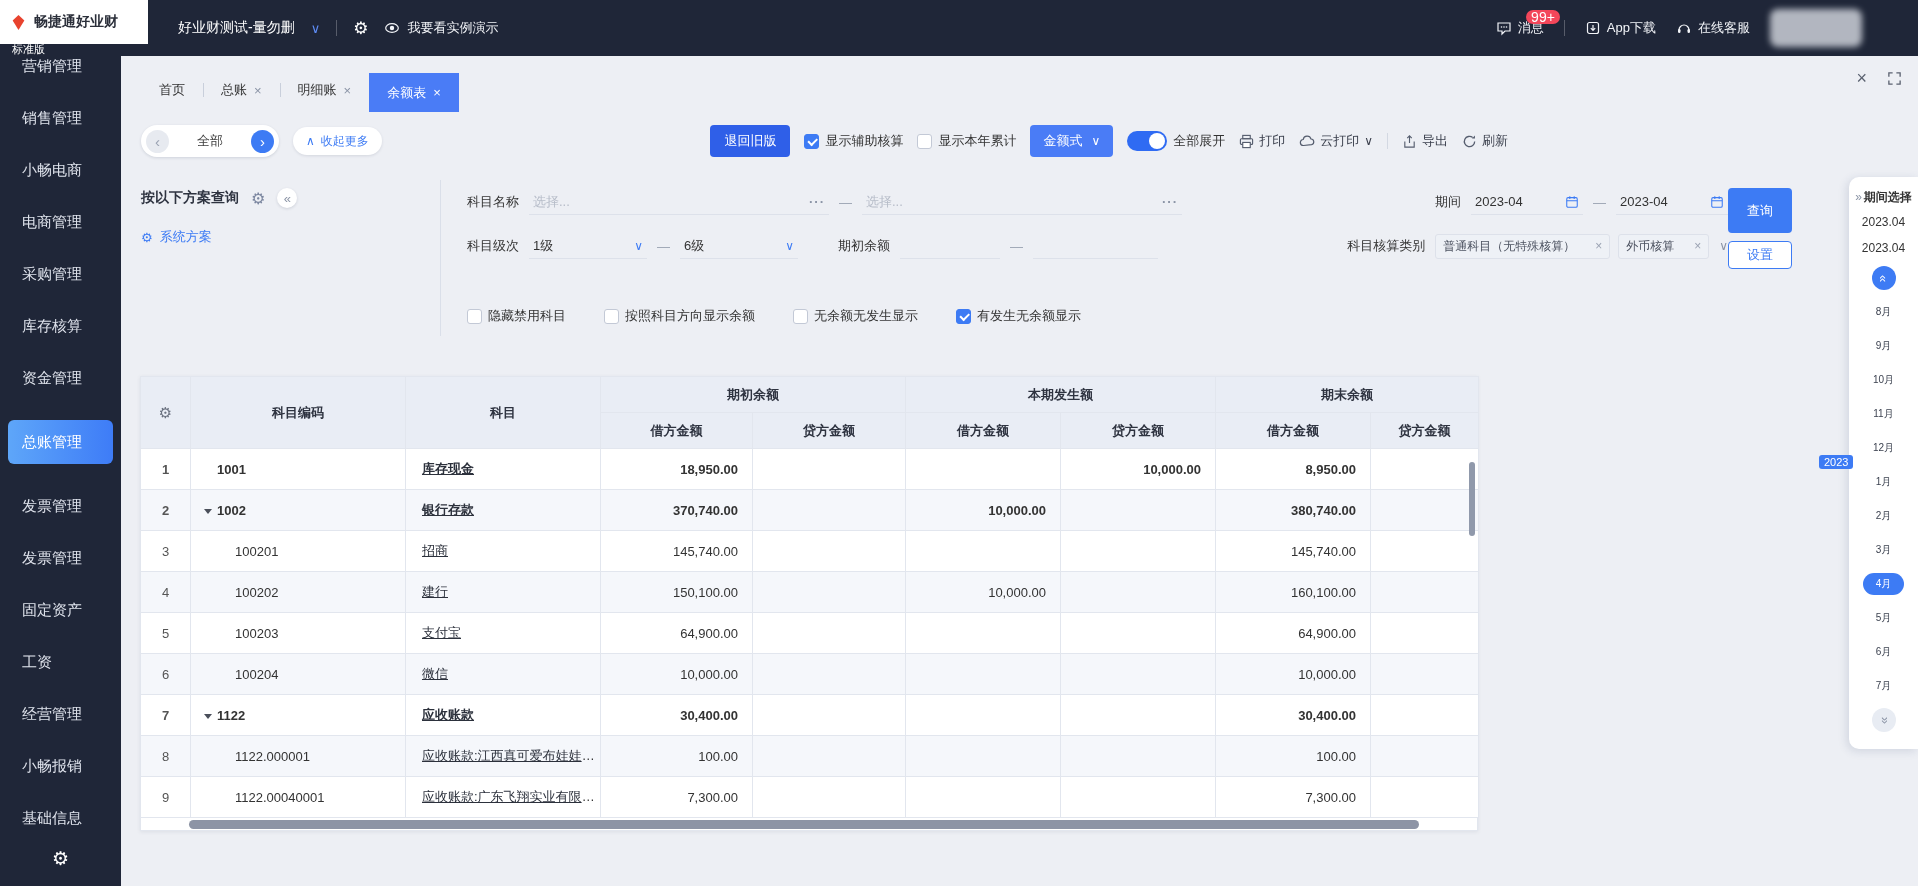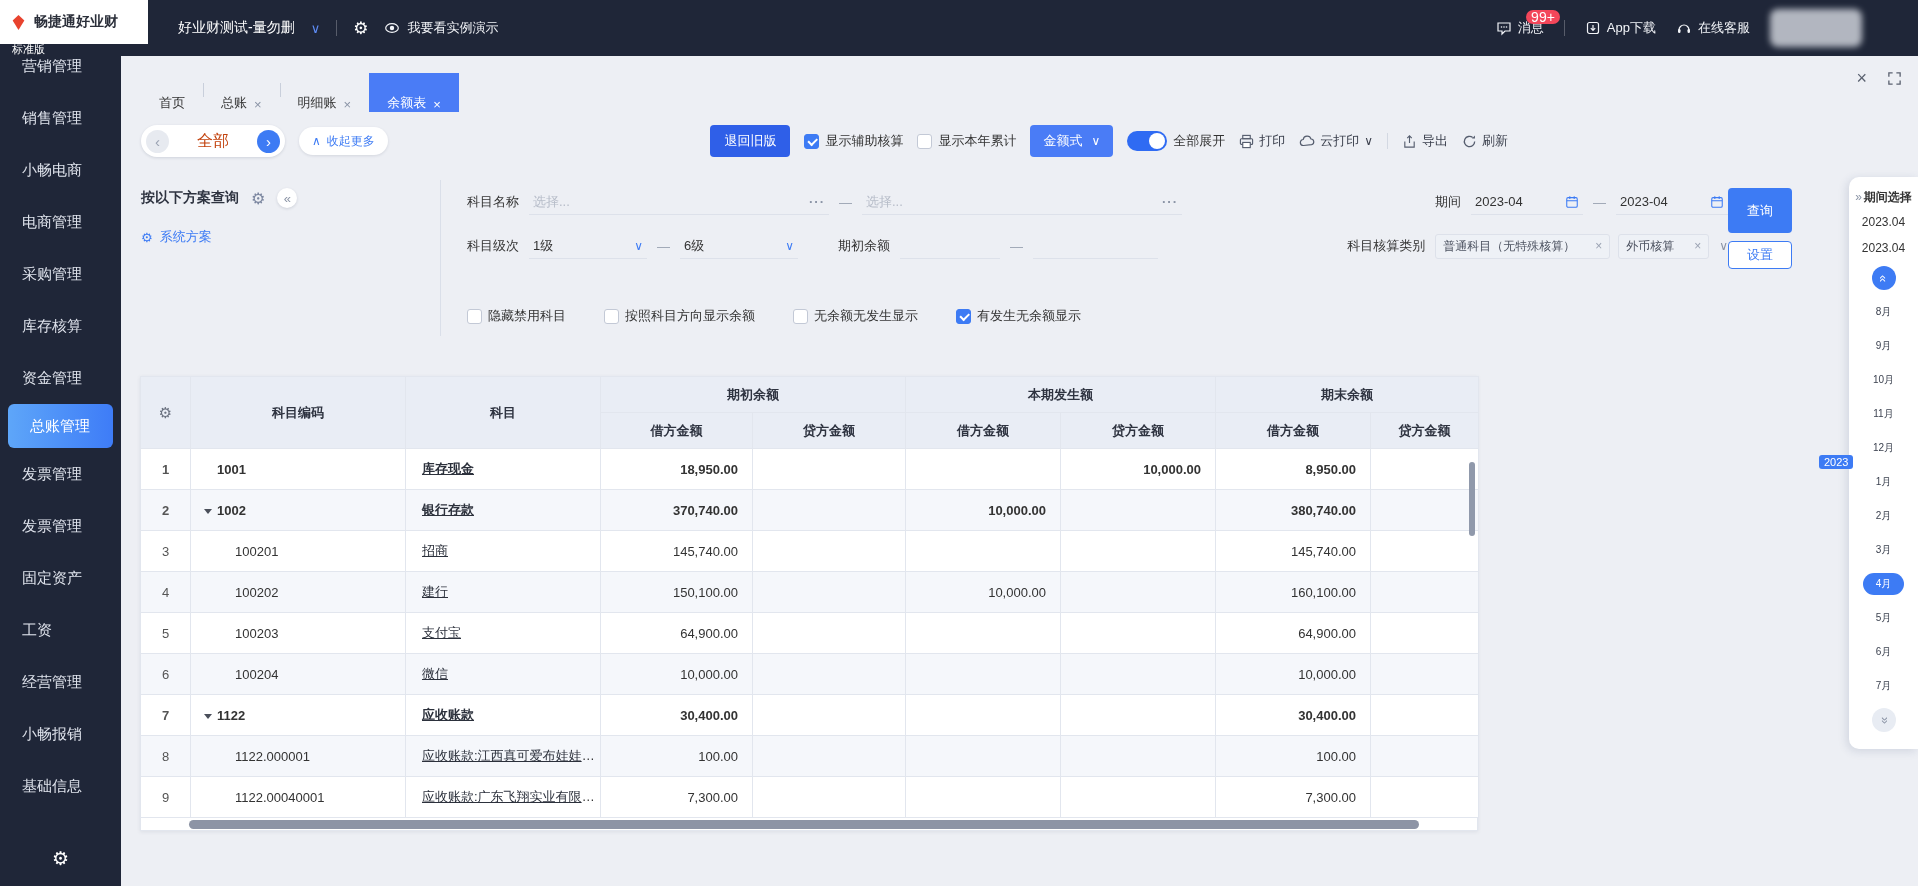--- a/index.html
+++ b/index.html
@@ -19,45 +19,45 @@
 .demo{display:flex;align-items:center;gap:7px;font-size:13px;color:#f2f4f8;cursor:pointer}
 .tb-right{position:absolute;right:56px;top:0;height:56px;display:flex;align-items:center;gap:20px;color:#f2f4f8;font-size:13px}
 .tb-item{display:flex;align-items:center;gap:6px;cursor:pointer;position:relative}
 .badge{position:absolute;top:-9px;right:-16px;background:#f3465a;color:#fff;font-size:14px;line-height:14px;padding:0 5px;border-radius:8px}
 .avatar{width:92px;height:38px;border-radius:8px;background:#ccd0d8;filter:blur(3px);opacity:.85}
 
 
 .sidebar{position:absolute;left:0;top:0;width:121px;height:886px;background:#1f2638;z-index:20}
 .side-nav{position:absolute;top:40px;left:0;right:0}
 .side-item{height:52px;display:flex;align-items:center;padding-left:22px;color:#dfe3ec;font-size:15px;cursor:pointer;white-space:nowrap}
-.side-item.active{background:linear-gradient(90deg,#5ea6f9,#3e7cf7);margin:0 8px;height:44px;border-radius:6px;color:#fff;padding-left:22px}
+.side-item.active{background:linear-gradient(90deg,#5ea6f9,#3e7cf7);margin:16px 8px;height:44px;border-radius:6px;color:#fff;padding-left:14px}
 .side-gear{position:absolute;bottom:16px;left:0;width:121px;text-align:center;color:#fff;font-size:19px;cursor:pointer}
 
 
 #content{position:absolute;left:121px;top:56px;width:1797px;height:830px;background:#edeff4;overflow:hidden}
 
 
 .tabs-row{height:56px;display:flex;align-items:flex-end;padding-left:20px;position:relative}
-.tab{height:44px;display:flex;align-items:flex-end;padding:0 18px;font-size:13px;color:#333;gap:7px;cursor:pointer;position:relative}
+.tab{height:44px;display:flex;align-items:center;padding:0 18px;font-size:13px;color:#333;gap:7px;cursor:pointer;position:relative}
 .tab+.tab::before{content:"";position:absolute;left:0;top:15px;width:1px;height:14px;background:#c9cfdb}
 .tab.active{height:39px;background:#4a7cf6;color:#fff}
 .tab.active::before{display:none}
 .tab-close{font-size:13px;color:#8a93a5;cursor:pointer}
 .tab.active .tab-close{color:#fff}
 .tabs-right{position:absolute;right:16px;top:12px;display:flex;gap:20px;align-items:center;color:#5b6270}
 .tr-close{font-size:18px;cursor:pointer}
 .tr-full{cursor:pointer;color:#5b6270}
 
 
 .toolbar{display:flex;align-items:center;padding:0 20px;height:58px;gap:14px}
 .scope-pill{height:32px;background:#fff;border-radius:16px;display:flex;align-items:center;gap:28px;padding:0 5px;box-shadow:0 1px 3px rgba(30,40,70,.14)}
 .scope-btn{width:23px;height:23px;border-radius:50%;display:flex;align-items:center;justify-content:center;font-size:15px;cursor:pointer}
 .scope-prev{background:#e7eaf0;color:#9aa2b2}
 .scope-next{background:#3d7bf4;color:#fff}
-.scope-label{font-size:16px;color:#c2410c}
+.scope-label{font-size:13px;color:#404040}
 .collapse-pill{height:28px;background:#fff;border-radius:14px;padding:0 13px;display:flex;align-items:center;gap:6px;font-size:12px;color:#3d7bf4;cursor:pointer;box-shadow:0 1px 3px rgba(30,40,70,.12)}
 .tbr{margin-left:auto;margin-right:390px;display:flex;align-items:center;gap:14px}
 .btn-old{background:#2f5fe8;color:#fff;font-size:13px;height:32px;padding:0 14px;border-radius:4px;display:flex;align-items:center;cursor:pointer}
 .cb-label{display:flex;align-items:center;gap:6px;font-size:13px;color:#333;cursor:pointer;white-space:nowrap}
 .cb{width:15px;height:15px;border:1px solid #c3c9d6;border-radius:3px;background:#fff;position:relative;display:inline-block;flex:none}
 .cb.checked{background:#3d7bf4;border-color:#3d7bf4}
 .cb.checked::after{content:"";position:absolute;left:2.5px;top:3px;width:7px;height:3.5px;border-left:2px solid #fff;border-bottom:2px solid #fff;transform:rotate(-45deg)}
 .btn-amount{background:#4a7cf6;color:#fff;height:32px;padding:0 13px;border-radius:4px;display:flex;gap:9px;align-items:center;font-size:13px;cursor:pointer}
 .switch{width:40px;height:20px;border-radius:10px;background:#2f6bf3;position:relative;cursor:pointer;flex:none}
 .switch::after{content:"";position:absolute;right:2px;top:2px;width:16px;height:16px;border-radius:50%;background:#fff}

